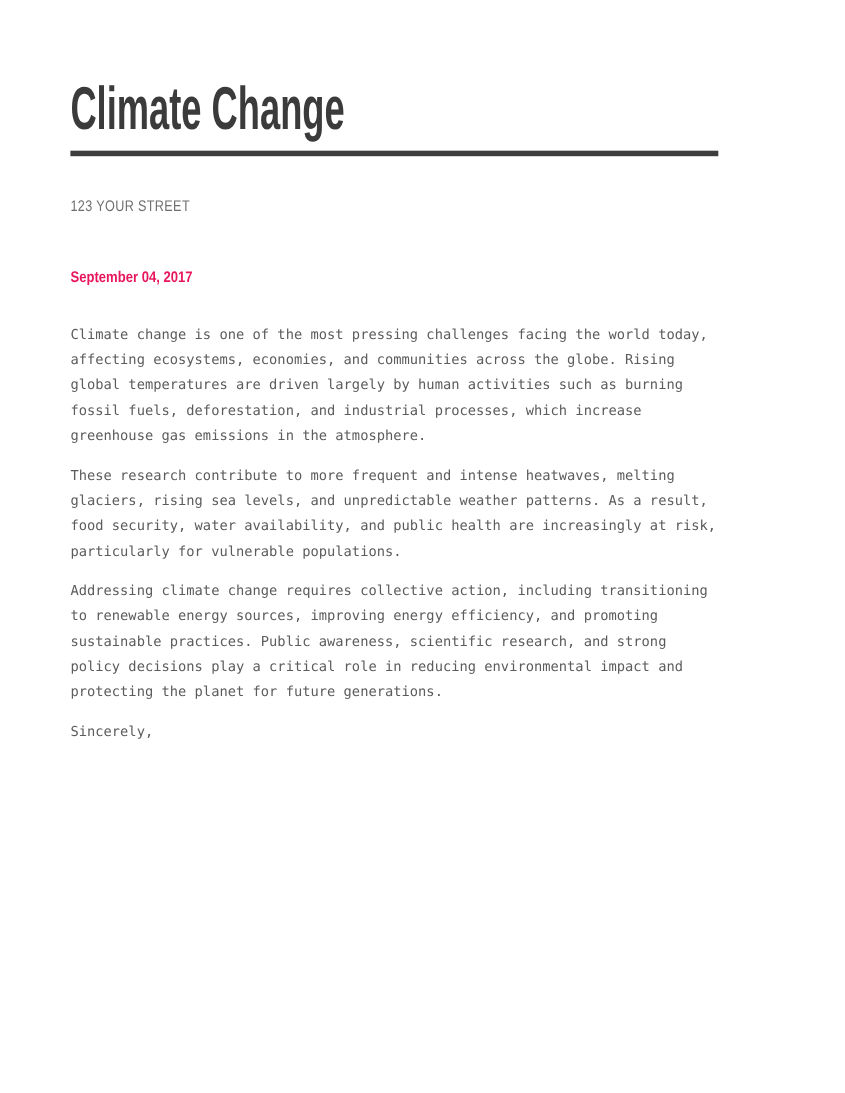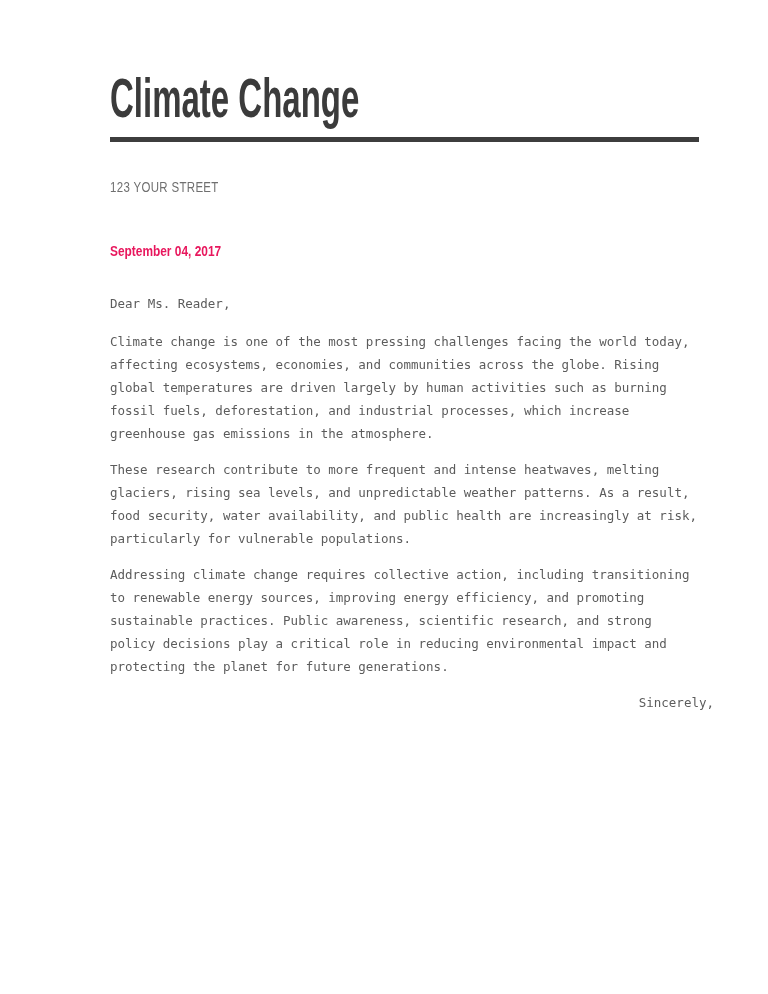--- a/index.html
+++ b/index.html
@@ -10,21 +10,21 @@
     --c-body:#5c5c5c;
     --c-bg:#ffffff;
   }
   html,body{margin:0;padding:0;background:var(--c-bg);}
   .page{
     position:relative;
     width:768px;
     height:994px;
     background:var(--c-bg);
     box-sizing:border-box;
-    padding:0 110px;
+    padding:0 64px;
     overflow:hidden;
     font-family:"Liberation Sans", sans-serif;
   }
   .title{
     margin:71px 0 0 0;
     font-size:55px;
     line-height:55px;
     font-weight:700;
     color:var(--c-title);
     letter-spacing:0px;
@@ -65,32 +65,31 @@
     font-family:"DejaVu Sans Mono","Liberation Mono",monospace;
     font-size:12.5px;
     line-height:23px;
     color:var(--c-body);
   }
   .body p{
     margin:0 0 13px 0;
     white-space:pre-line;
   }
   .body p.salutation{margin-bottom:15px;}
-  .body p.closing{margin-top:10px;margin-bottom:0;text-align:right;}
+  .body p.closing{margin-top:10px;margin-bottom:0;}
 </style>
 </head>
 <body>
 
 <div class="page">
   <h1 class="title">Climate Change</h1>
   <div class="rule"></div>
   <div class="address">123 YOUR STREET</div>
   <div class="date">September 04, 2017</div>
   <div class="body">
-    <p class="salutation">Dear Ms. Reader,</p>
     <p>Climate change is one of the most pressing challenges facing the world today,
 affecting ecosystems, economies, and communities across the globe. Rising
 global temperatures are driven largely by human activities such as burning
 fossil fuels, deforestation, and industrial processes, which increase
 greenhouse gas emissions in the atmosphere.</p>
     <p>These research contribute to more frequent and intense heatwaves, melting
 glaciers, rising sea levels, and unpredictable weather patterns. As a result,
 food security, water availability, and public health are increasingly at risk,
 particularly for vulnerable populations.</p>
     <p>Addressing climate change requires collective action, including transitioning

